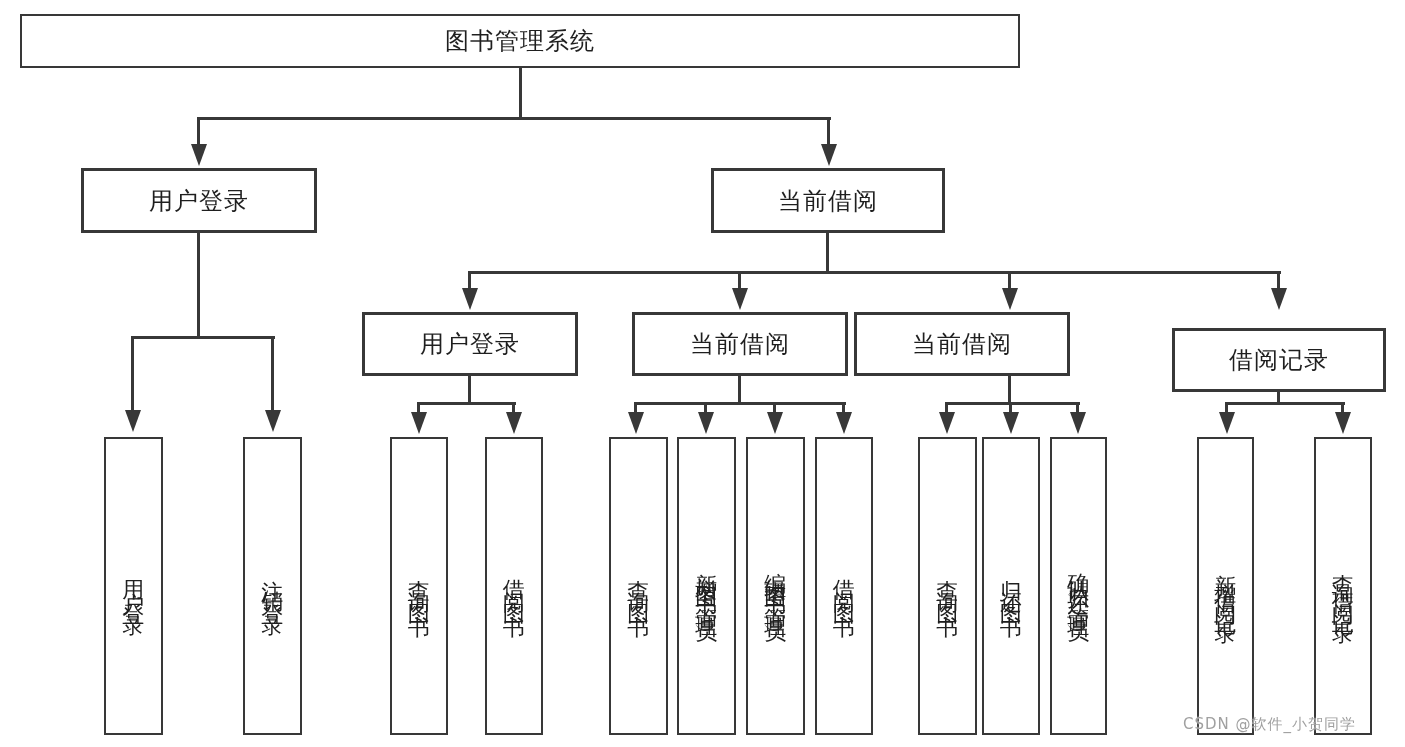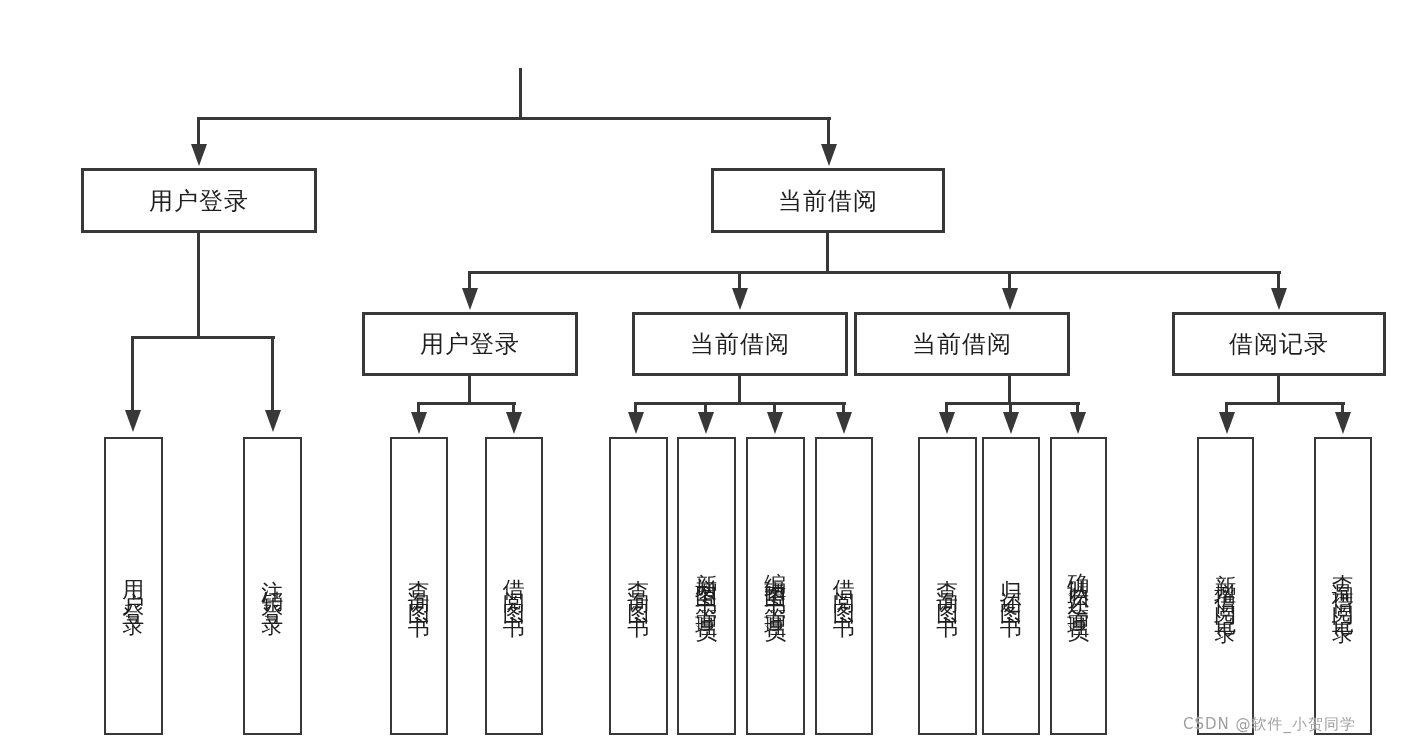--- a/index.html
+++ b/index.html
@@ -115,38 +115,41 @@
   <div class="vline" style="left:1076px;top:403px;height:13px;"></div>
   <div class="arrowhead" style="left:1070px;top:412px;"></div>
 
   <div class="vline" style="left:1277px;top:376px;height:29px;"></div>
   <div class="hline" style="left:1225px;top:402px;width:120px;"></div>
   <div class="vline" style="left:1225px;top:403px;height:13px;"></div>
   <div class="arrowhead" style="left:1219px;top:412px;"></div>
   <div class="vline" style="left:1341px;top:403px;height:13px;"></div>
   <div class="arrowhead" style="left:1335px;top:412px;"></div>
 
+  <div class="box" style="left:20px;top:14px;width:1000px;height:54px;border-width:2px;">
+    <span class="lbl">图书管理系统</span>
+  </div>
 
   <div class="box" style="left:81px;top:168px;width:236px;height:65px;">
     <span class="lbl">用户登录</span>
   </div>
   <div class="box" style="left:711px;top:168px;width:234px;height:65px;">
     <span class="lbl">当前借阅</span>
   </div>
 
   <div class="box" style="left:362px;top:312px;width:216px;height:64px;">
     <span class="lbl">用户登录</span>
   </div>
   <div class="box" style="left:632px;top:312px;width:216px;height:64px;">
     <span class="lbl">当前借阅</span>
   </div>
   <div class="box" style="left:854px;top:312px;width:216px;height:64px;">
     <span class="lbl">当前借阅</span>
   </div>
-  <div class="box" style="left:1172px;top:312px;width:214px;height:64px;">
+  <div class="box" style="left:1172px;top:328px;width:214px;height:64px;">
     <span class="lbl">借阅记录</span>
   </div>
 
   <div class="leaf sp-lg" style="left:104px;width:59px;">
     <span class="vlbl">用户登录</span>
   </div>
   <div class="leaf sp-lg" style="left:243px;width:59px;">
     <span class="vlbl">注销登录</span>
   </div>
 

